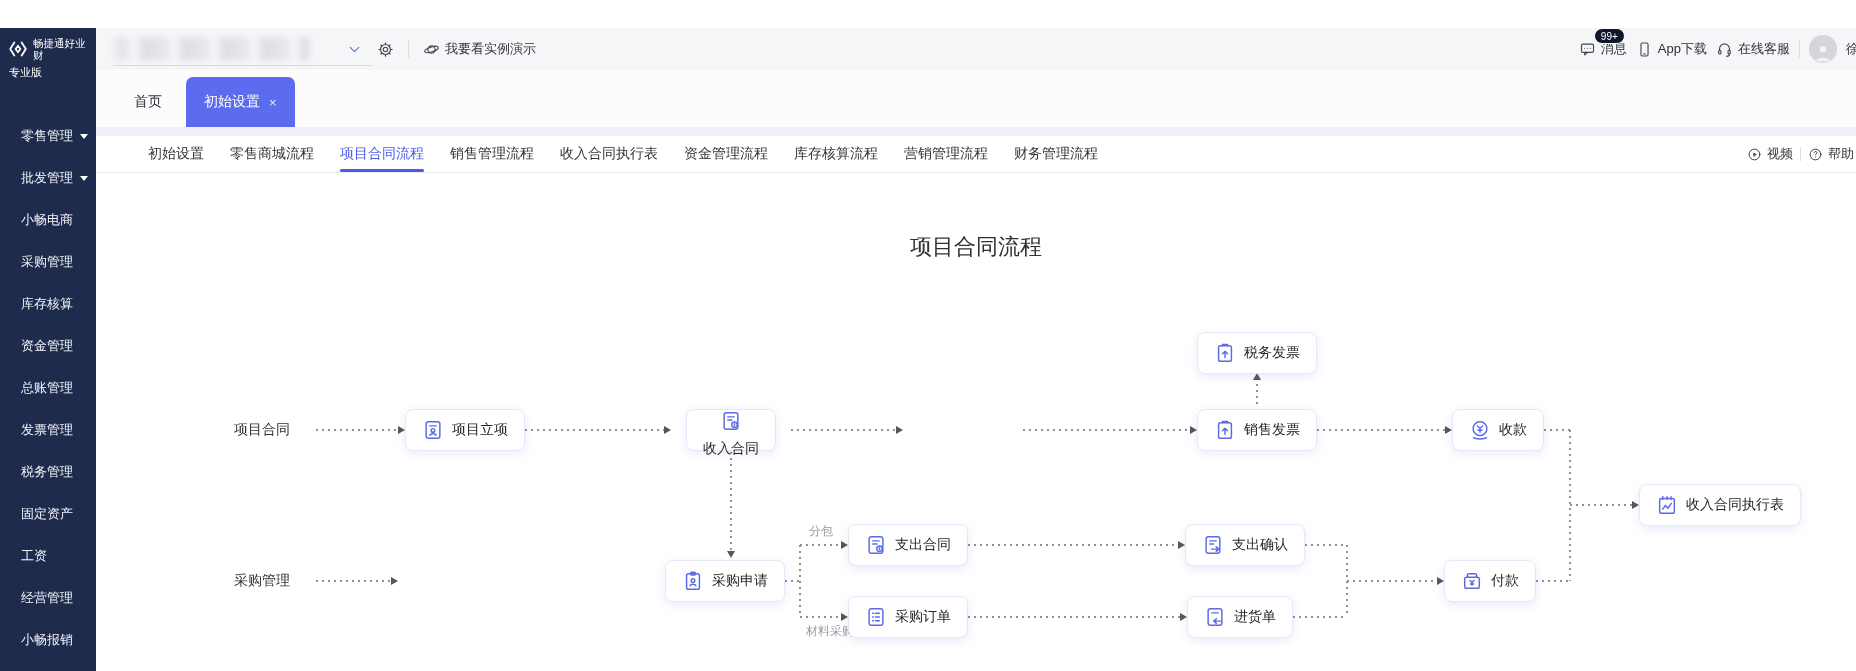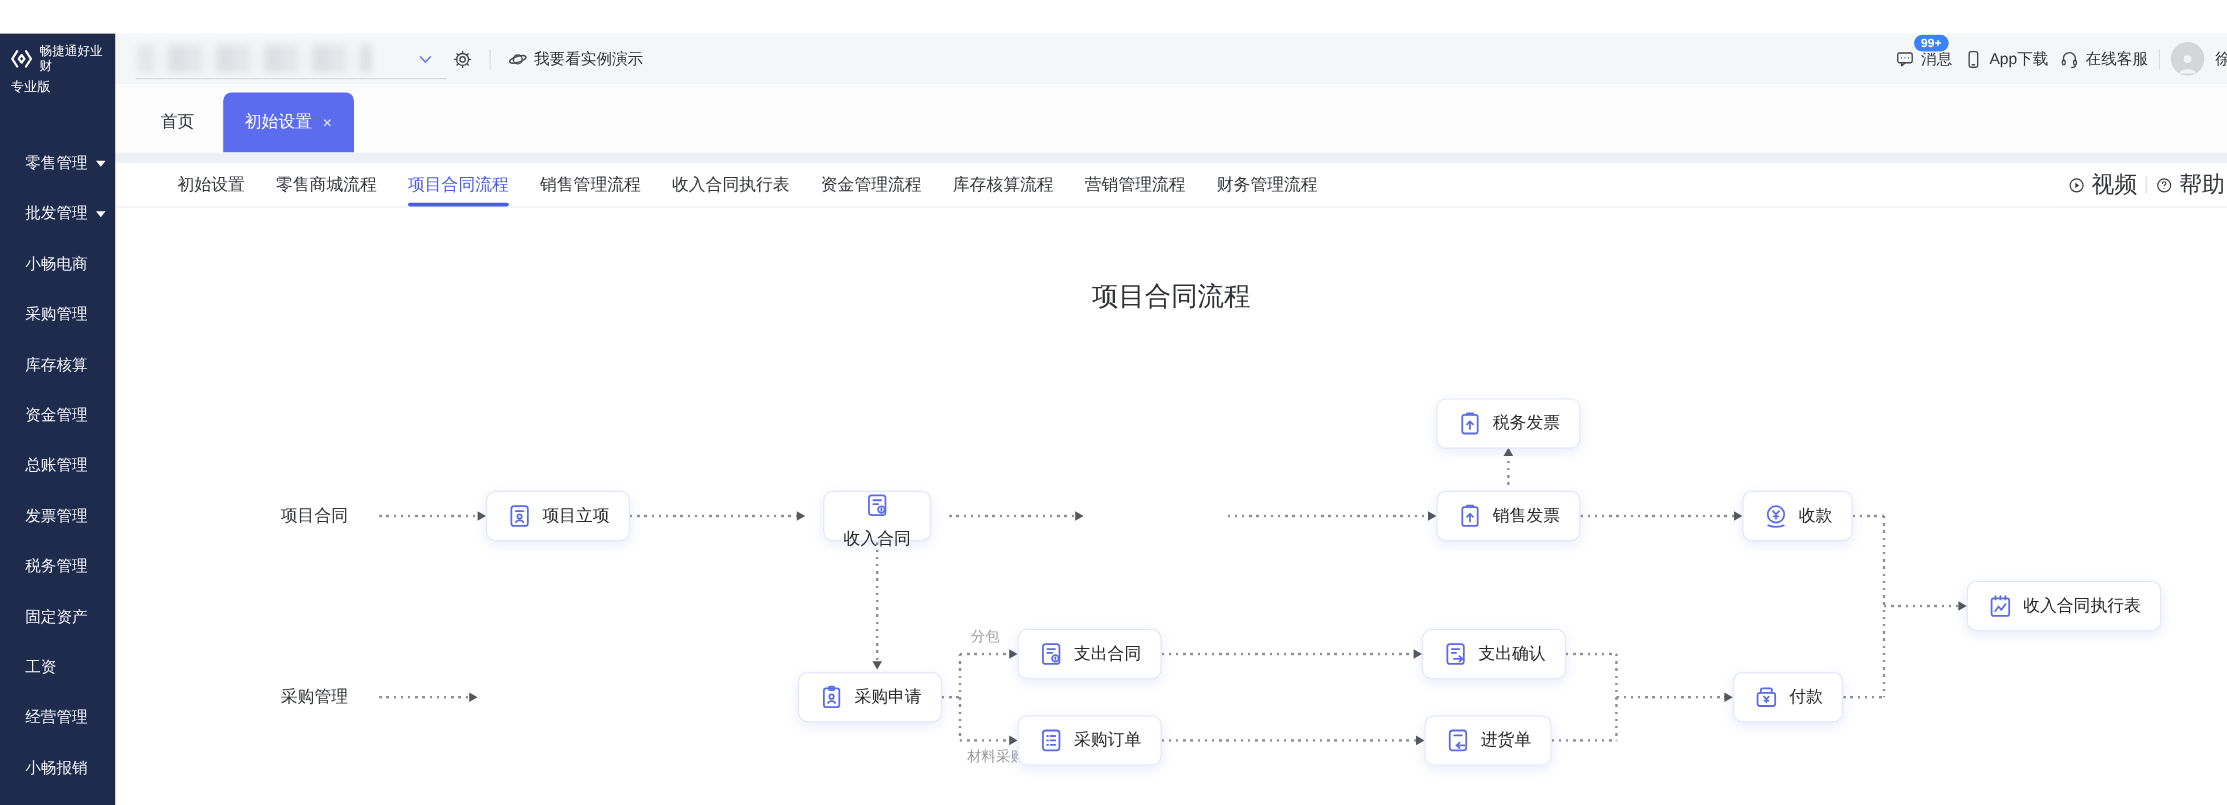--- a/index.html
+++ b/index.html
@@ -21,41 +21,41 @@
   .topbar{position:absolute;left:96px;right:0;top:28px;height:42px;background:#f5f6f8;border-bottom:1px solid #ededf0;z-index:4;}
   .blur-block{position:absolute;left:18px;top:9px;width:196px;height:24px;border-radius:3px;
     background:repeating-linear-gradient(90deg,#e3e4e8 0 14px,#f2f3f5 14px 26px,#dcdde2 26px 40px);filter:blur(3px);opacity:.85;}
   .sel-underline{position:absolute;left:17px;top:37px;width:259px;height:1px;background:#d9dade;}
   .tb-left{position:absolute;left:250px;top:0;height:42px;display:flex;align-items:center;gap:14px;font-family:Liberation Mono, monospace;}
   .tb-right{position:absolute;right:-16px;top:0;height:42px;display:flex;align-items:center;gap:9px;font-size:13px;color:#303237;}
   .tic{width:17px;height:17px;fill:none;stroke:#45474d;stroke-width:1.6;stroke-linecap:round;stroke-linejoin:round;display:block;}
   .tic.accent{stroke:#5b6be8;}
   .vdiv{width:1px;height:17px;background:#dcdce1;}
   .tb-item{display:flex;align-items:center;gap:5px;cursor:pointer;position:relative;}
-  .badge{position:absolute;top:-12px;left:15px;background:#3b82f6;color:#fff;font-size:10px;font-weight:bold;
+  .badge{position:absolute;top:-12px;left:15px;background:#0f172a;color:#fff;font-size:10px;font-weight:normal;
     padding:1.5px 6px;border-radius:9px;border:1.5px solid #fff;line-height:1.1;}
   .avatar{width:28px;height:28px;border-radius:50%;background:#d4d6d9;overflow:hidden;flex:none;display:flex;align-items:flex-end;justify-content:center;}
   .avatar svg{width:22px;height:22px;display:block;}
   .demo-text{font-size:13px;color:#303237;}
 
   
   .tabbar{position:absolute;left:96px;right:0;top:70px;height:57px;background:#fcfcfd;display:flex;align-items:flex-end;padding-left:14px;z-index:4;}
   .wtab-home{height:50px;display:flex;align-items:center;padding:0 24px;font-size:14px;color:#30333a;cursor:pointer;}
   .wtab-active{height:50px;display:flex;align-items:center;gap:9px;padding:0 18px;min-width:72px;background:#5c6cee;color:#fff;
     font-size:14px;border-radius:7px 7px 0 0;cursor:pointer;}
   .wtab-close{font-size:13px;color:#e8ebff;cursor:pointer;line-height:1;}
   .band{position:absolute;left:96px;right:0;top:127px;height:9px;background:#edf0f4;z-index:4;}
 
   
   .ptabs{position:absolute;left:96px;right:0;top:136px;height:36px;background:#fff;border-bottom:1px solid #ebedf0;
     display:flex;align-items:center;padding-left:52px;gap:26px;z-index:4;}
   .ptab{font-size:14px;color:#33353b;cursor:pointer;position:relative;height:36px;display:flex;align-items:center;white-space:nowrap;}
   .ptab.active{color:#4a5ce8;}
   .ptab.active::after{content:"";position:absolute;left:0;right:0;bottom:0;height:3px;background:#4a5ce8;border-radius:2px;}
-  .ptab-actions{position:absolute;right:2px;top:0;height:36px;display:flex;align-items:center;gap:7px;font-size:19px;color:#33353b;background:#fff;padding-left:8px;}
+  .ptab-actions{position:absolute;right:2px;top:0;height:36px;display:flex;align-items:center;gap:7px;font-size:13px;color:#33353b;background:#fff;padding-left:8px;}
   .ptab-actions .vdiv{height:14px;}
   .mini{width:15px;height:15px;fill:none;stroke:#3a3c42;stroke-width:1.6;stroke-linecap:round;stroke-linejoin:round;display:block;}
 
   
   .flow-layer{position:absolute;left:0;top:0;width:1856px;height:671px;pointer-events:none;z-index:3;}
   .flow-title{position:absolute;transform:translate(-50%,-50%);font-size:22px;color:#2f3136;white-space:nowrap;font-weight:400;}
   .lane-label{position:absolute;transform:translate(-50%,-50%);font-size:14px;color:#2f3136;white-space:nowrap;}
   .branch-label{position:absolute;transform:translate(-50%,-50%);font-size:12px;color:#9a9ba1;white-space:nowrap;text-align:right;}
   .fnode{position:absolute;transform:translate(-50%,-50%);display:flex;align-items:center;gap:8px;height:40px;padding:0 16px;
     background:#fff;border:1px solid #e6e8f5;border-radius:8px;box-shadow:0 3px 10px rgba(88,104,235,.13);

